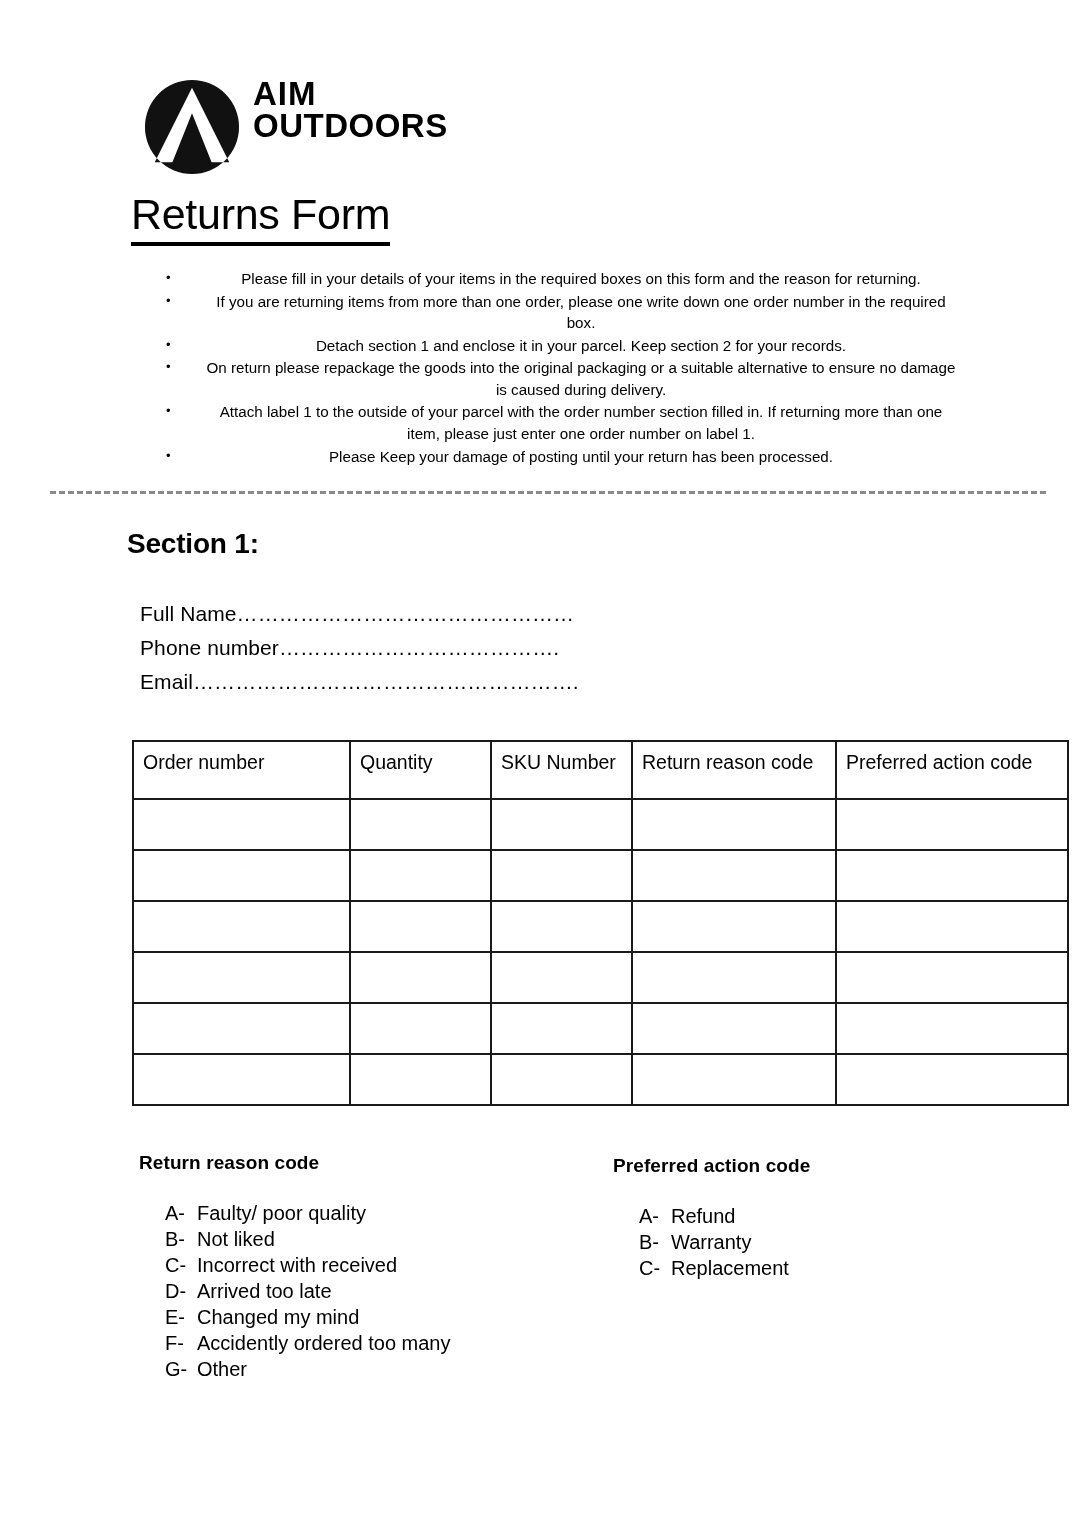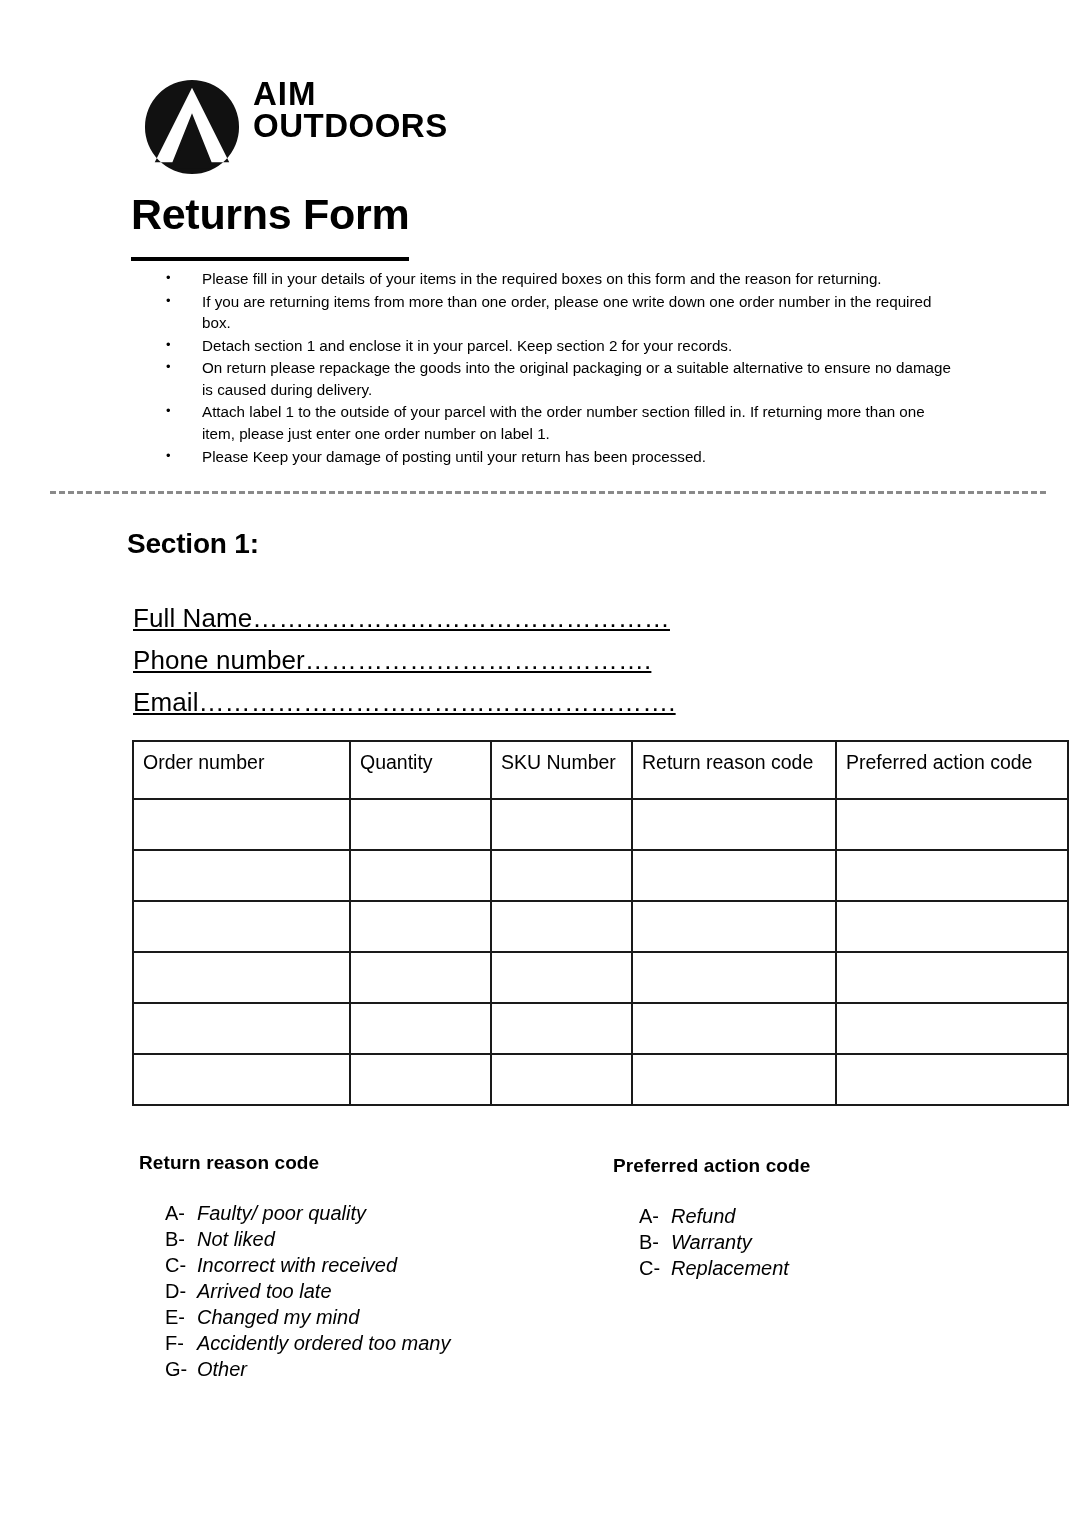--- a/index.html
+++ b/index.html
@@ -47,23 +47,23 @@
     display: block;
     letter-spacing: 0.5px;
   }
 
   
   .doc-title {
     position: absolute;
     left: 131px;
     top: 190px;
     font-size: 43px;
-    font-weight: 700;
+    font-weight: 400;
     letter-spacing: -0.3px;
-    padding-bottom: 18px;
+    padding-bottom: 3px;
     border-bottom: 4px solid #000;
     display: inline-block;
   }
 
   
   .instructions {
     position: absolute;
     left: 160px;
     top: 268px;
     width: 800px;
@@ -75,21 +75,21 @@
     line-height: 1.42;
     margin-bottom: 1px;
   }
   .instr-bullet {
     flex: 0 0 36px;
     font-size: 13px;
     line-height: 1.55;
     text-align: left;
     padding-left: 6px;
   }
-  .instr-text { flex: 1 1 auto; }
+  .instr-text { flex: 1 1 auto; text-align: center; }
 
   
   .divider {
     position: absolute;
     left: 50px;
     top: 491px;
     width: 996px;
     height: 0;
     border-top: 3px dashed #8a8a8a;
   }
@@ -100,27 +100,26 @@
     left: 127px;
     top: 528px;
     font-size: 28px;
     font-weight: 700;
     letter-spacing: -0.2px;
   }
 
   
   .contact-lines {
     position: absolute;
-    left: 133px;
+    left: 140px;
     top: 597px;
-    font-size: 26px;
+    font-size: 21px;
     line-height: 1.62;
     letter-spacing: 0.1px;
     white-space: nowrap;
-    text-decoration: underline;
   }
   .contact-line { display: block; }
 
   
   .returns-table {
     position: absolute;
     left: 132px;
     top: 740px;
     width: 880px;
     border-collapse: collapse;
@@ -170,21 +169,21 @@
     line-height: 1.3;
   }
   .legend-row {
     display: flex;
     align-items: baseline;
   }
   .legend-key {
     flex: 0 0 32px;
     white-space: pre;
   }
-  .legend-val { flex: 1 1 auto; font-style: italic; }
+  .legend-val { flex: 1 1 auto; }
 </style>
 </head>
 <body>
 
 <div class="logo-block">
   <div class="logo-mark">
     <svg viewBox="0 0 100 100" width="98" height="98" aria-hidden="true">
       <path d="M50 2 A48 48 0 1 0 50 98 A48 48 0 1 0 50 2 Z
                M50 10 L88 86 L70 86 L50 36 L30 86 L12 86 Z" fill="#111111" fill-rule="evenodd"></path>
       <path d="M50 48 L70 92 L30 92 Z" fill="#111111"></path>

